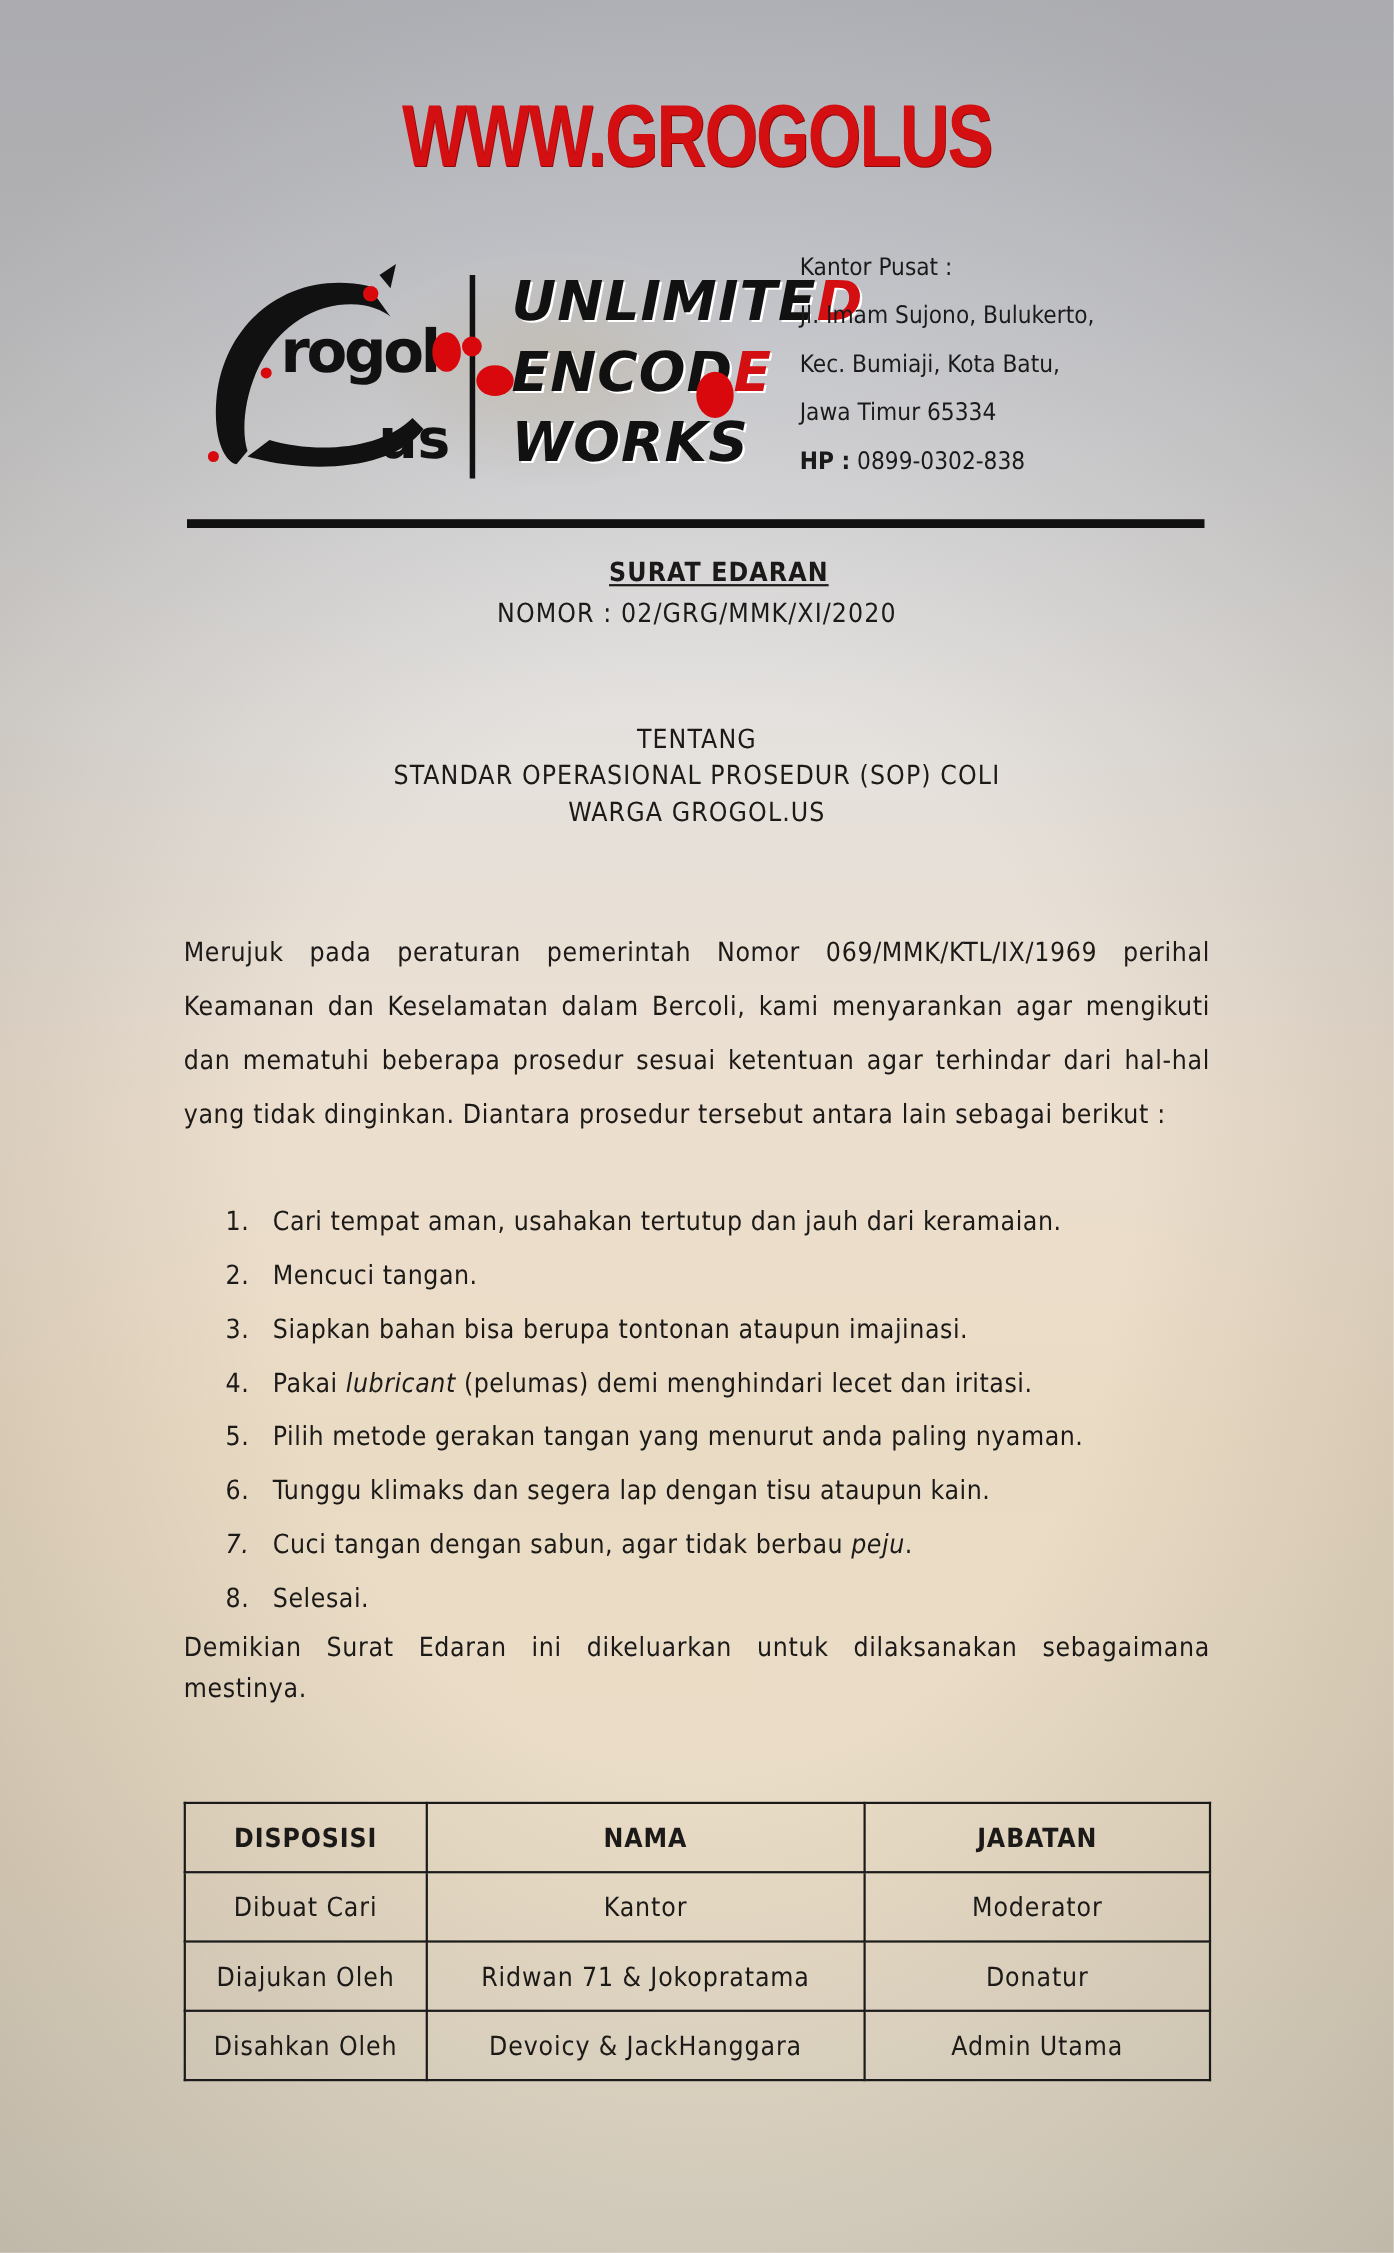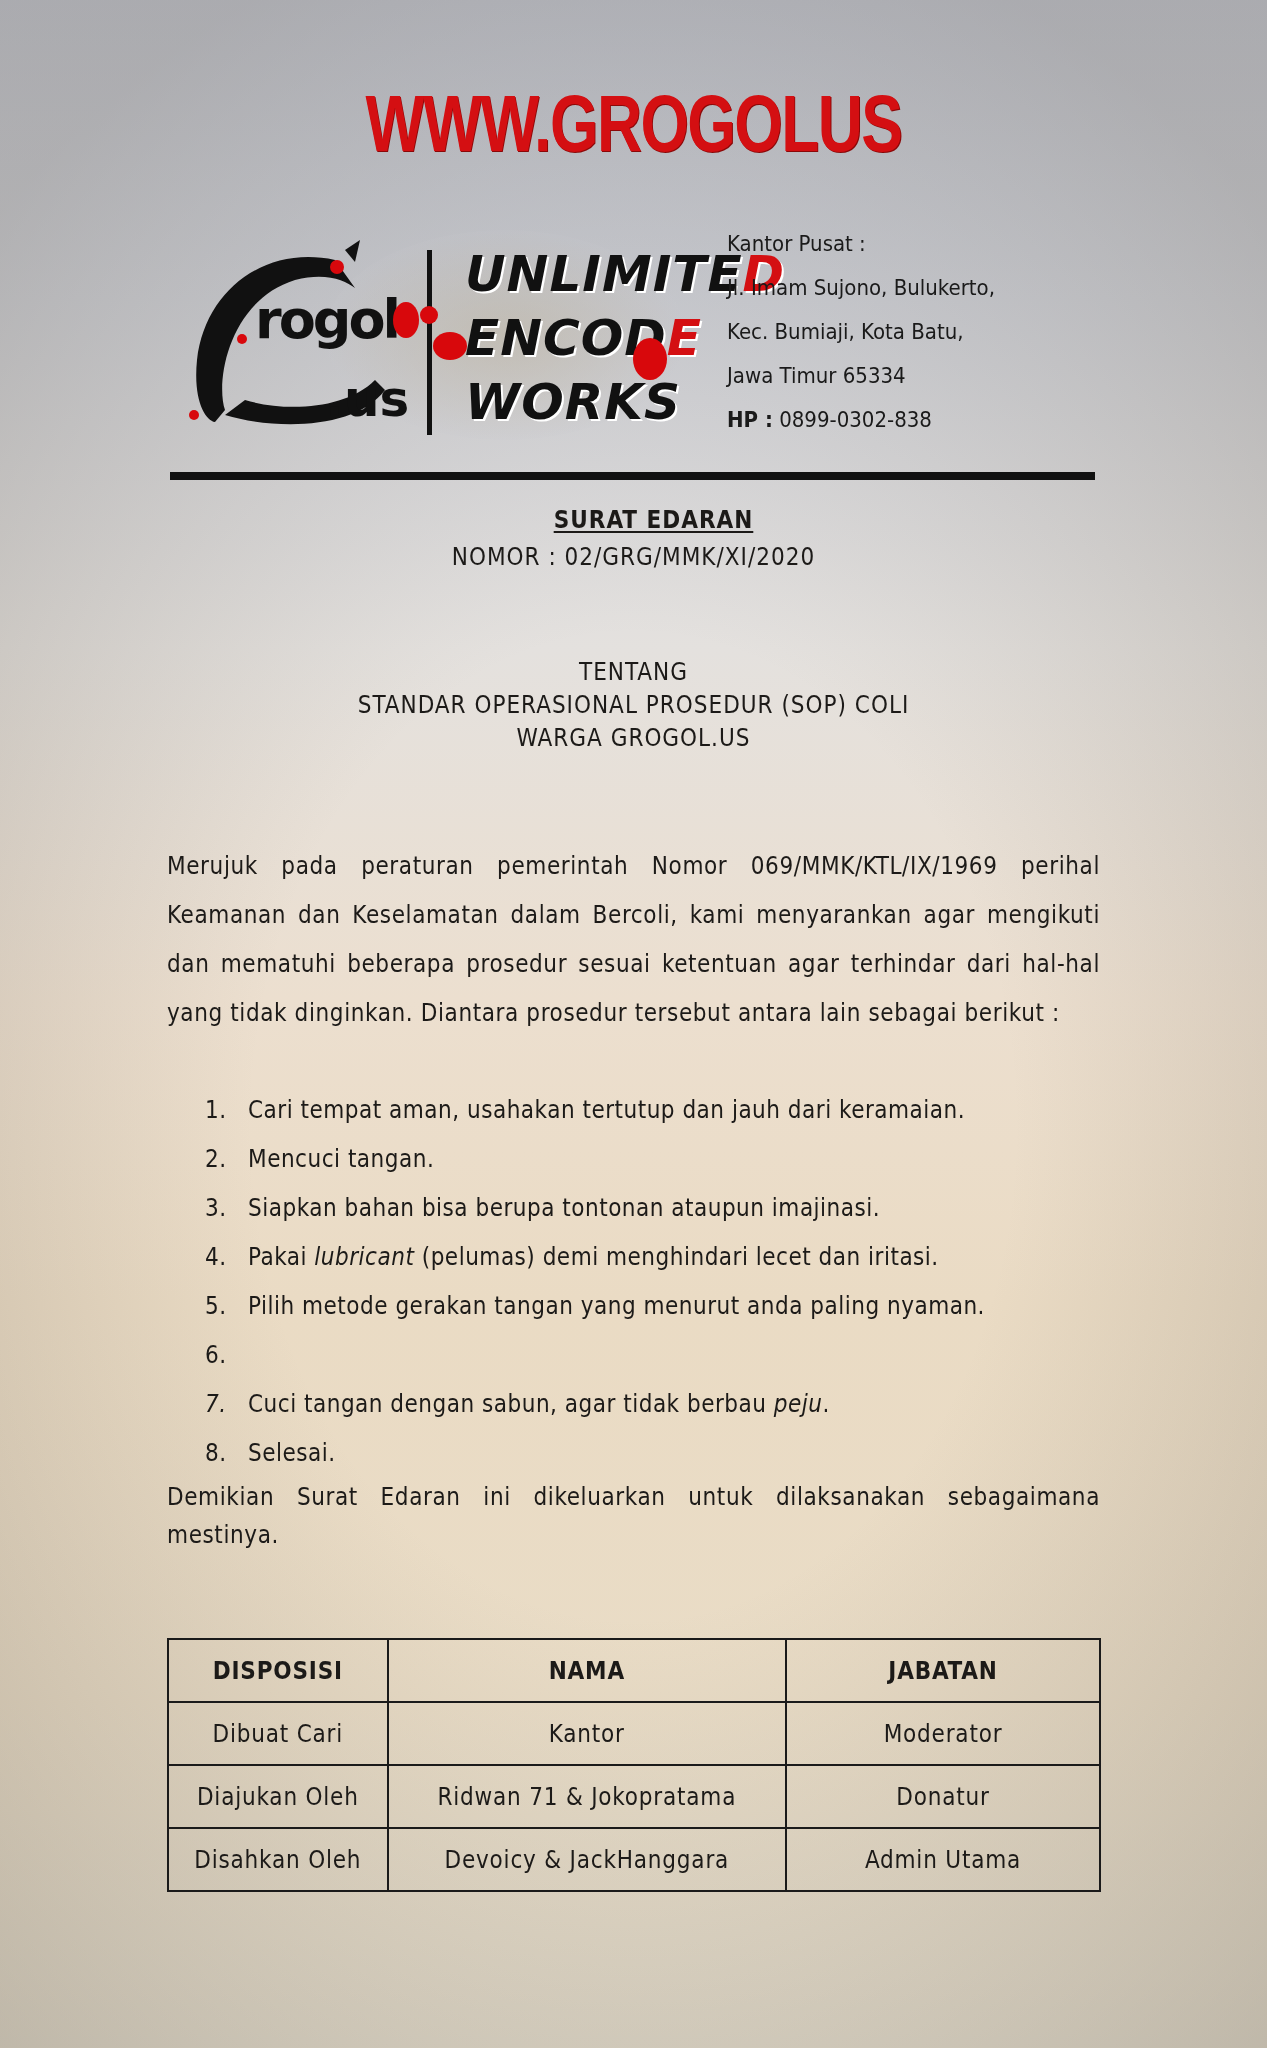--- a/index.html
+++ b/index.html
@@ -123,20 +123,21 @@
     <li>
         <span class="num">4.</span>
         <span><span>Pakai </span><i>lubricant</i><span> (pelumas) demi menghindari lecet dan iritasi.</span></span>
       </li>
     <li>
         <span class="num">5.</span>
         <span><span>Pilih metode gerakan tangan yang menurut anda paling nyaman.</span><i></i><span></span></span>
       </li>
     <li>
         <span class="num">6.</span>
+        <span><span>Tunggu klimaks dan segera lap dengan tisu ataupun kain.</span><i></i><span></span></span>
       </li>
     <li>
         <span class="num" style="font-style:italic">7.</span>
         <span><span>Cuci tangan dengan sabun, agar tidak berbau </span><i>peju</i><span>.</span></span>
       </li>
     <li>
         <span class="num">8.</span>
         <span><span>Selesai.</span><i></i><span></span></span>
       </li>
   </ol>

